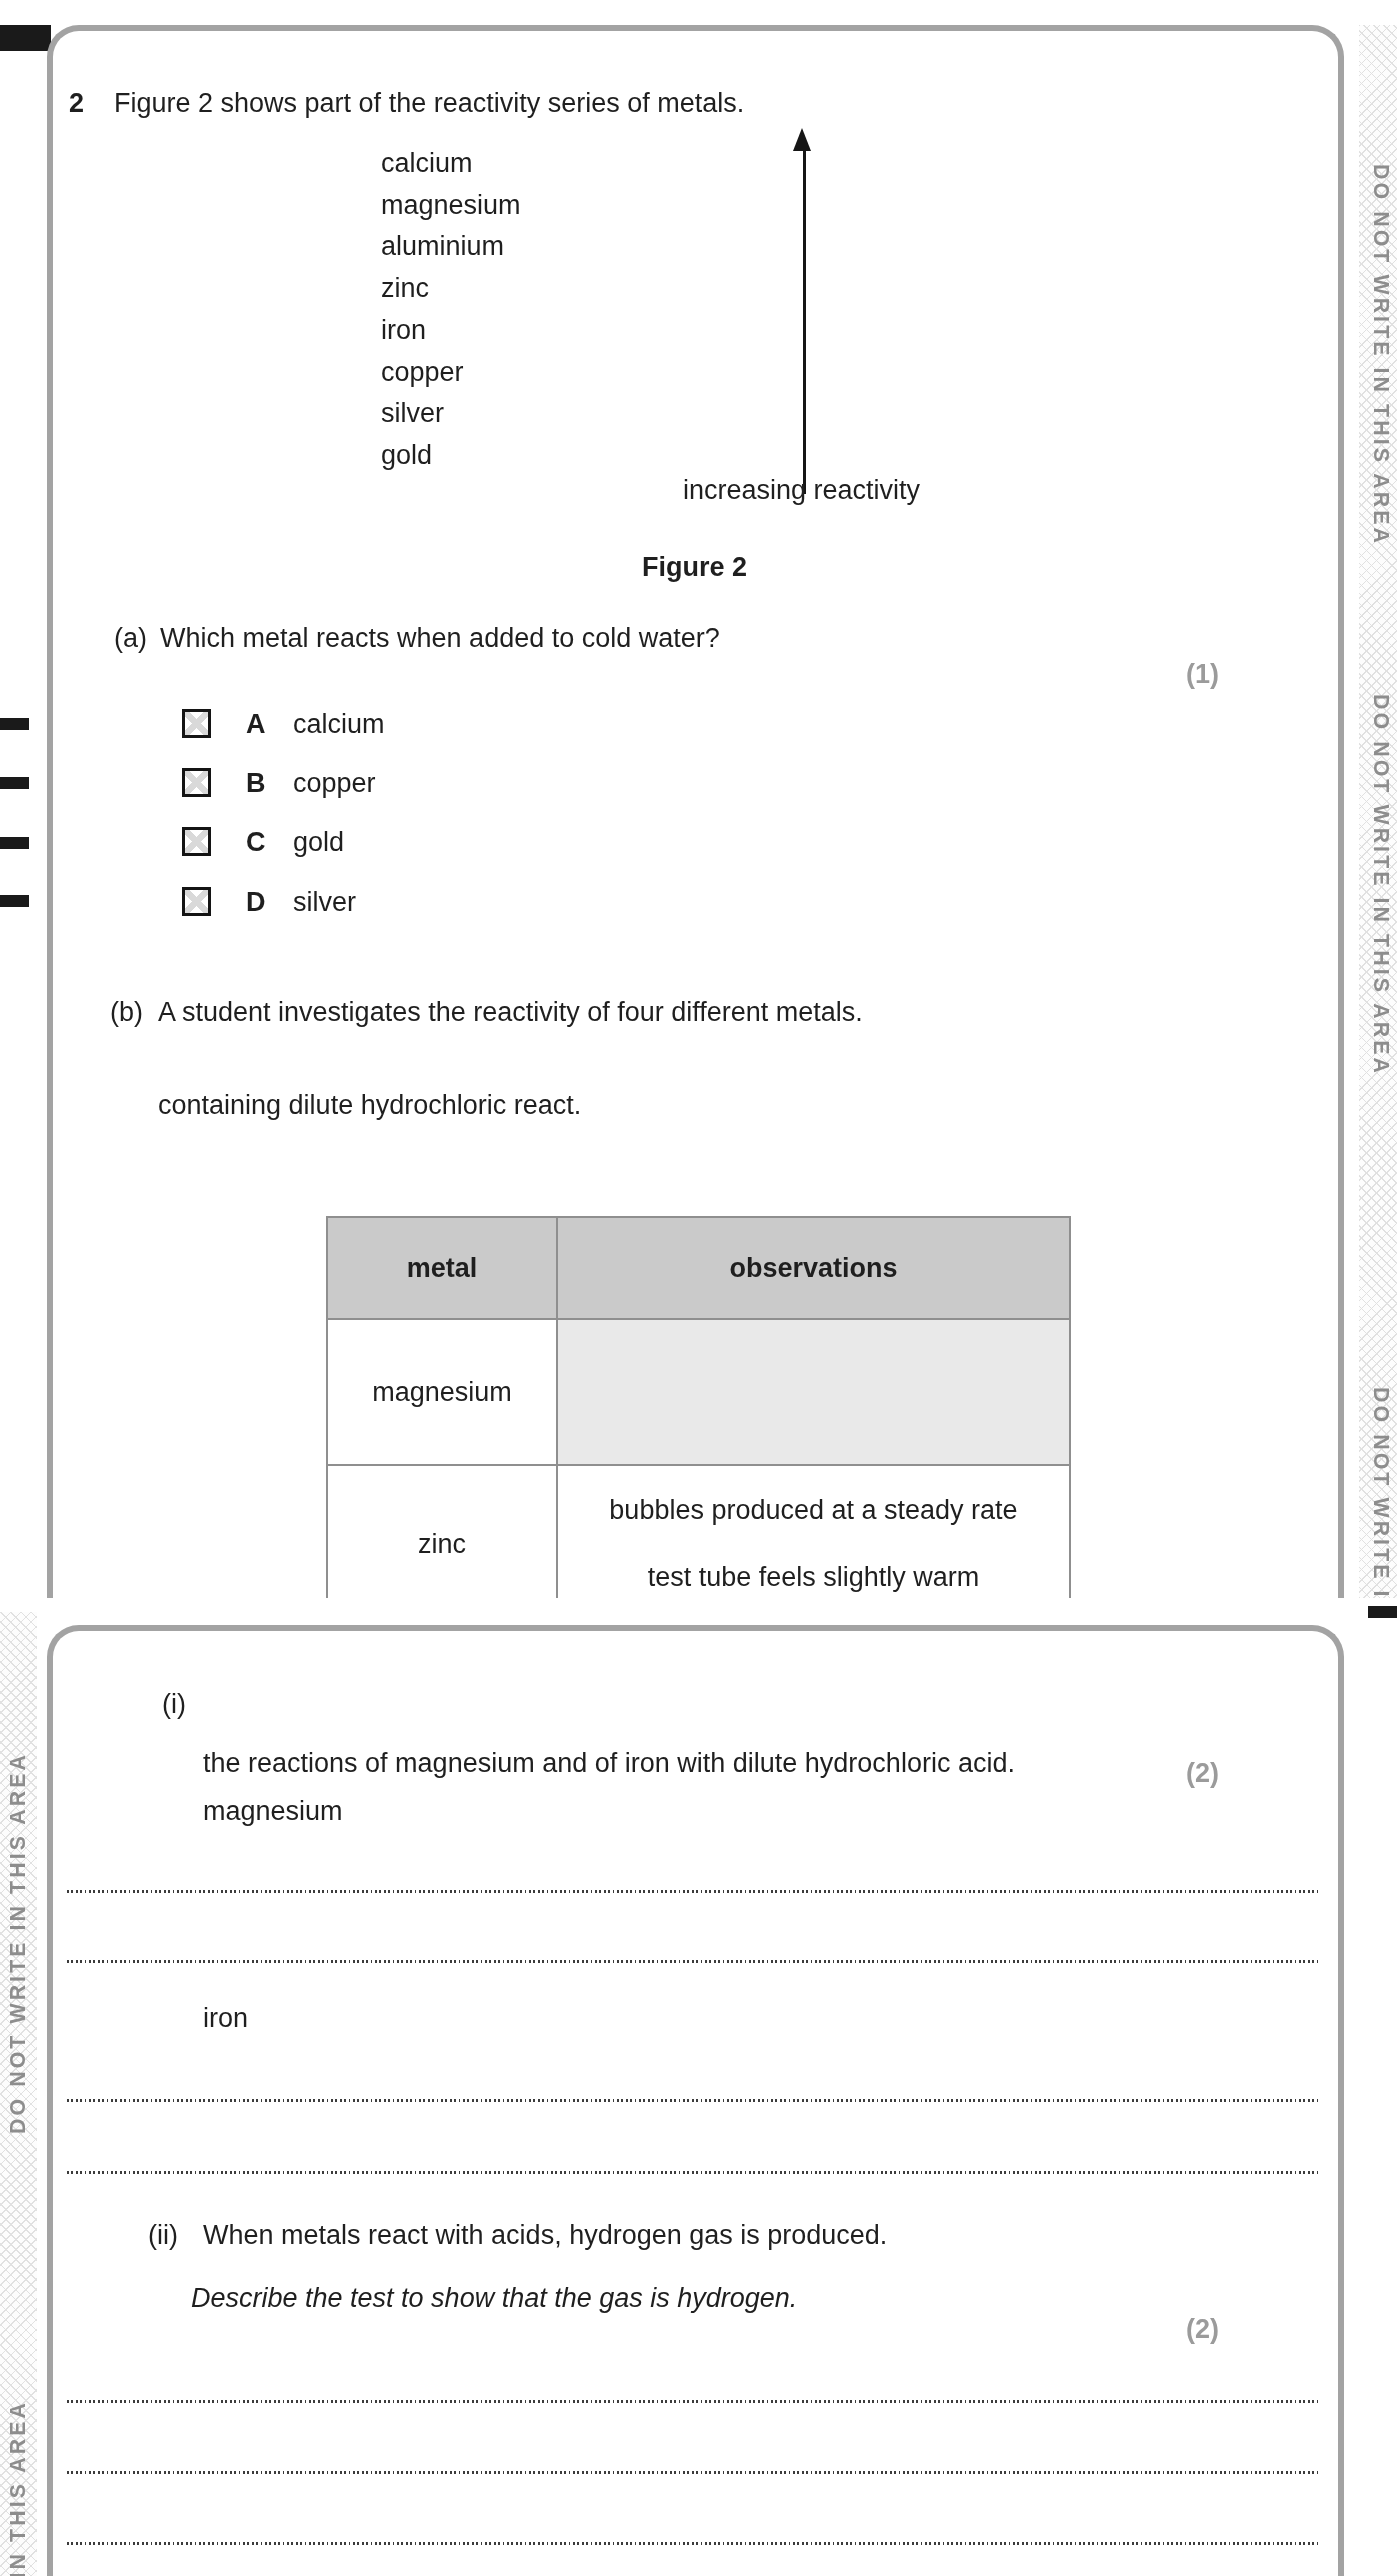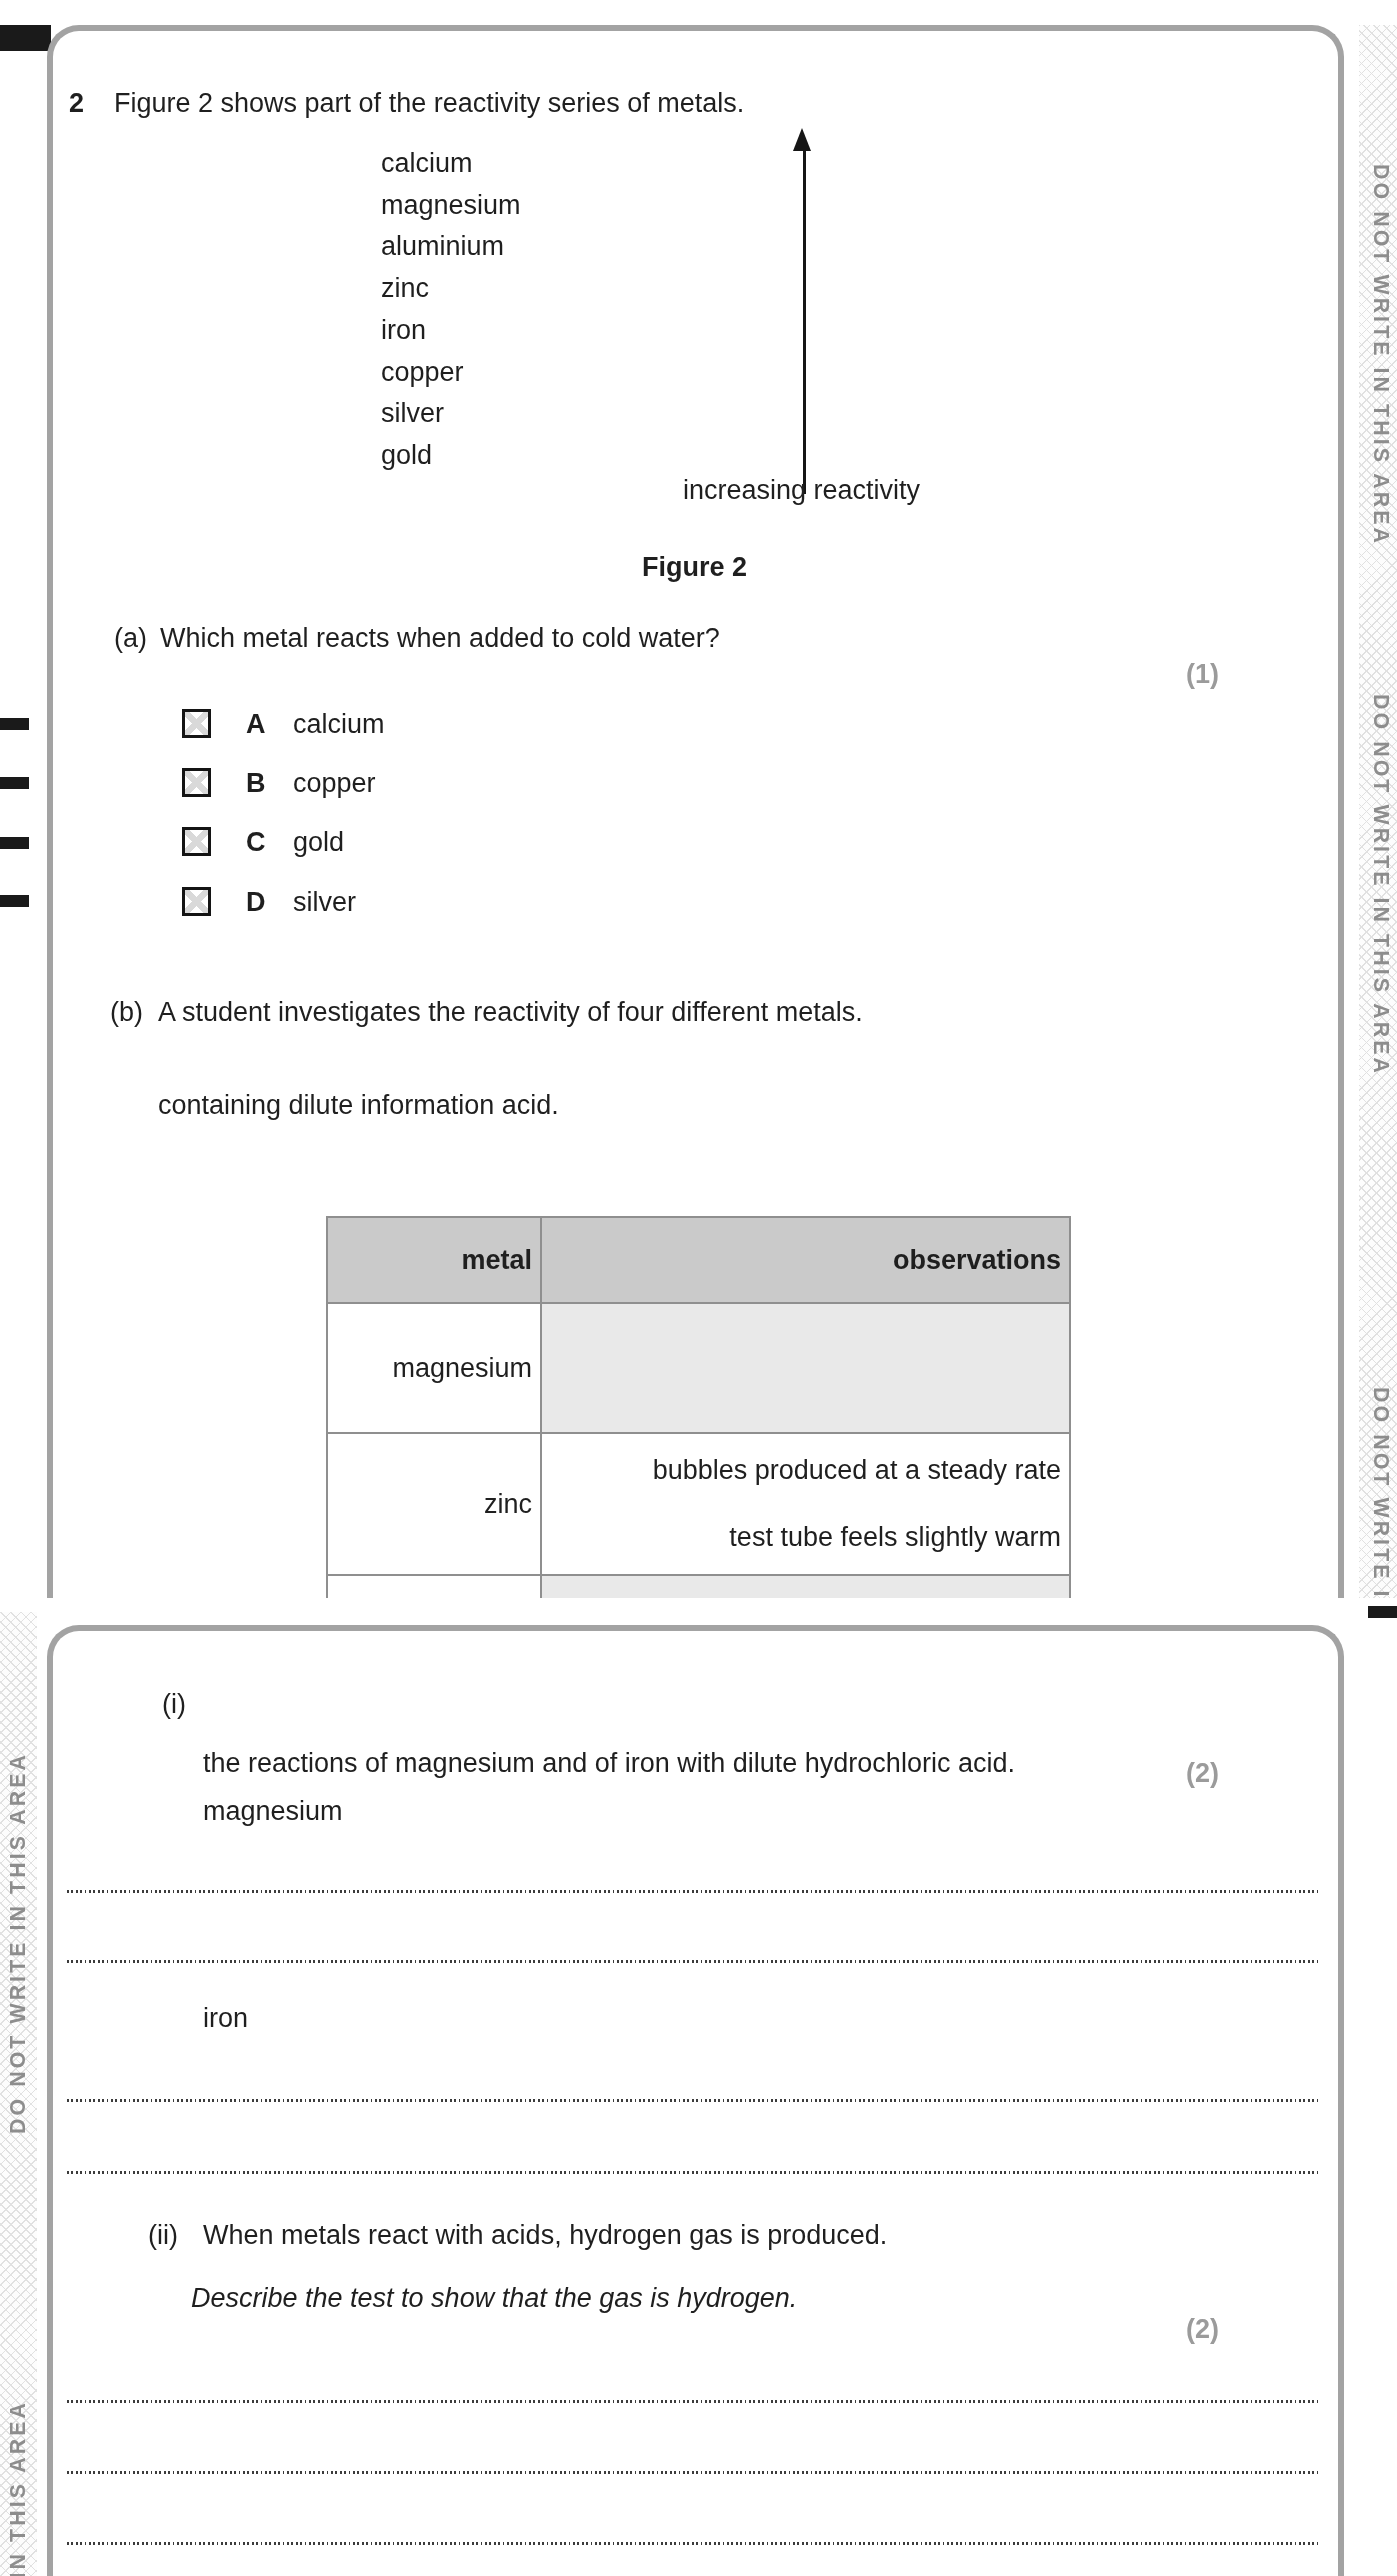--- a/index.html
+++ b/index.html
@@ -29,22 +29,22 @@
   .cbox{
     position:absolute; left:182px; width:23px; height:23px;
     border:3.6px solid #141414; background-color:#fff;
     background-image:
       linear-gradient(45deg,  transparent 40%, #d9d9d9 40%, #d9d9d9 60%, transparent 60%),
       linear-gradient(135deg, transparent 40%, #d9d9d9 40%, #d9d9d9 60%, transparent 60%);
   }
   
   .table-wrap{ position:absolute; left:326px; top:1216px; width:751px; height:382px; overflow:hidden; }
   table.ftable{ border-collapse:collapse; table-layout:fixed; width:745px; }
-  .ftable td{ border:2.7px solid #8f8f8f; text-align:right; vertical-align:middle;
-    font-size:27px; color:#1f1f1f; padding:8px; }
+  .ftable td{ border:2.7px solid #8f8f8f; text-align:center; vertical-align:middle;
+    font-size:27px; color:#1f1f1f; padding:16px; }
   .ftable .hd{ background:#cacaca; font-weight:bold; height:68px; }
   .ftable .shade{ background:#e9e9e9; }
   .ftable .c1{ width:196px; }
   .r-mag td{ height:112px; }
   .r-zinc td{ height:124px; }
   .r-iron td{ height:131px; }
   .obs-gap{ margin-bottom:36px; }
   
   .dotline{
     position:absolute; left:67px; width:1253px; height:2.7px;
@@ -128,21 +128,21 @@
   <div class="cbox" style="top:827px;"></div>
   <div class="t b" style="left:246px;top:826px;">C</div>
   <div class="t" style="left:293px;top:826px;">gold</div>
 
   <div class="cbox" style="top:887px;"></div>
   <div class="t b" style="left:246px;top:886px;">D</div>
   <div class="t" style="left:293px;top:886px;">silver</div>
 
   <div class="t" style="left:110px;top:996px;">(b)</div>
   <div class="t" style="left:158px;top:996px;">A student investigates the reactivity of four different metals.</div>
-  <div class="t" style="left:158px;top:1089px;">containing dilute information acid.</div>
+  <div class="t" style="left:158px;top:1089px;">containing dilute hydrochloric react.</div>
 
   <div class="table-wrap">
     <table class="ftable">
       <tbody>
           <tr>
         <td class="hd c1">metal</td>
         <td class="hd">observations</td>
       </tr>
       <tr class="r-mag">
         <td class="c1">magnesium</td>

